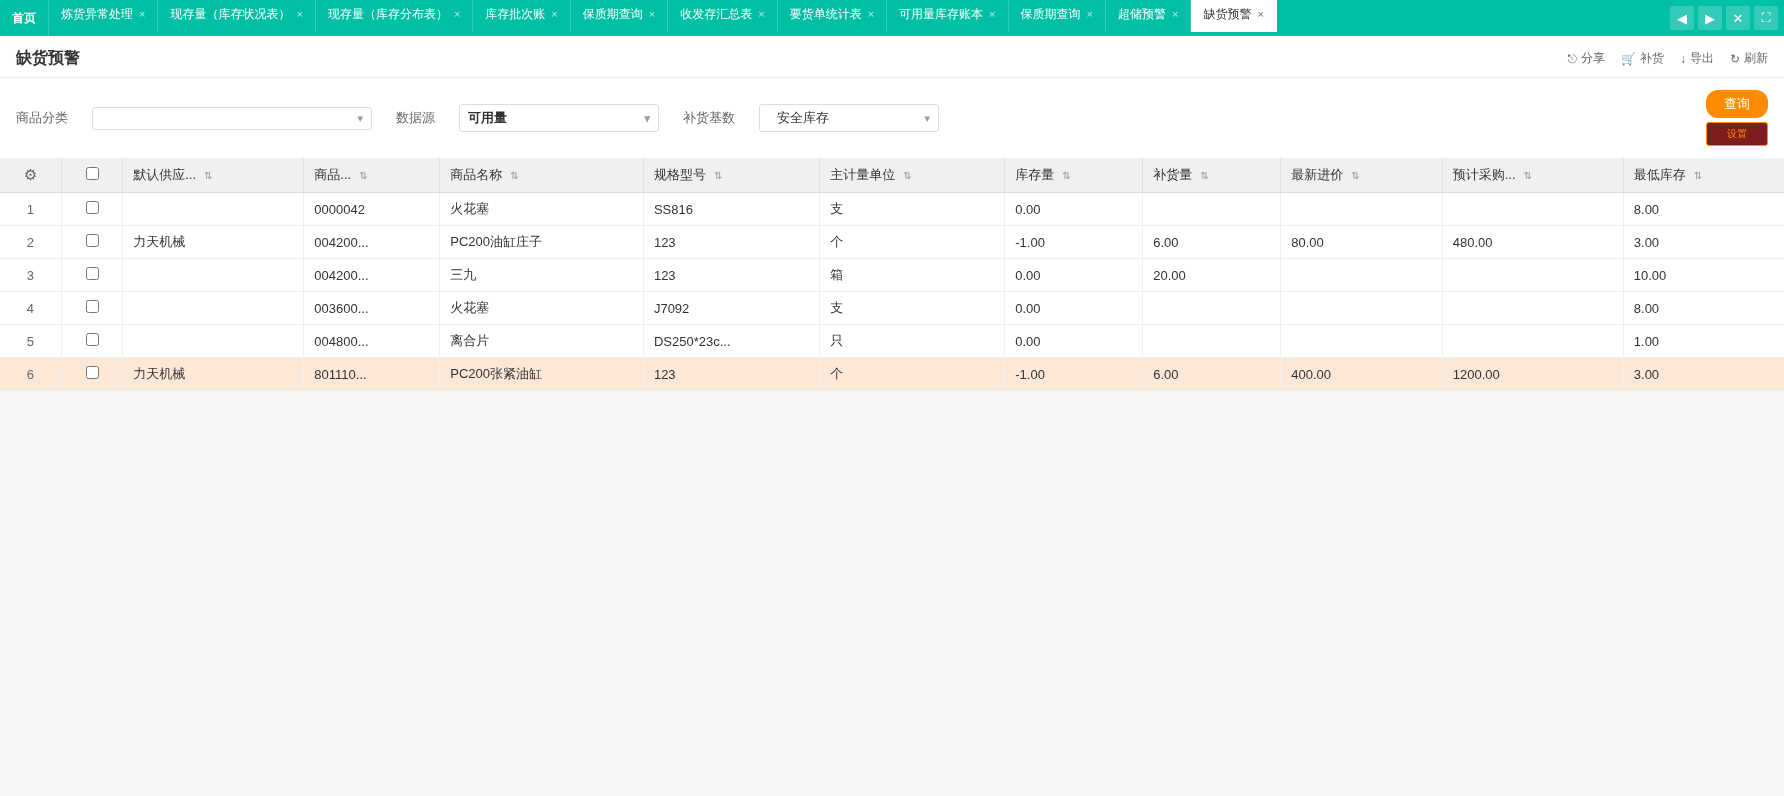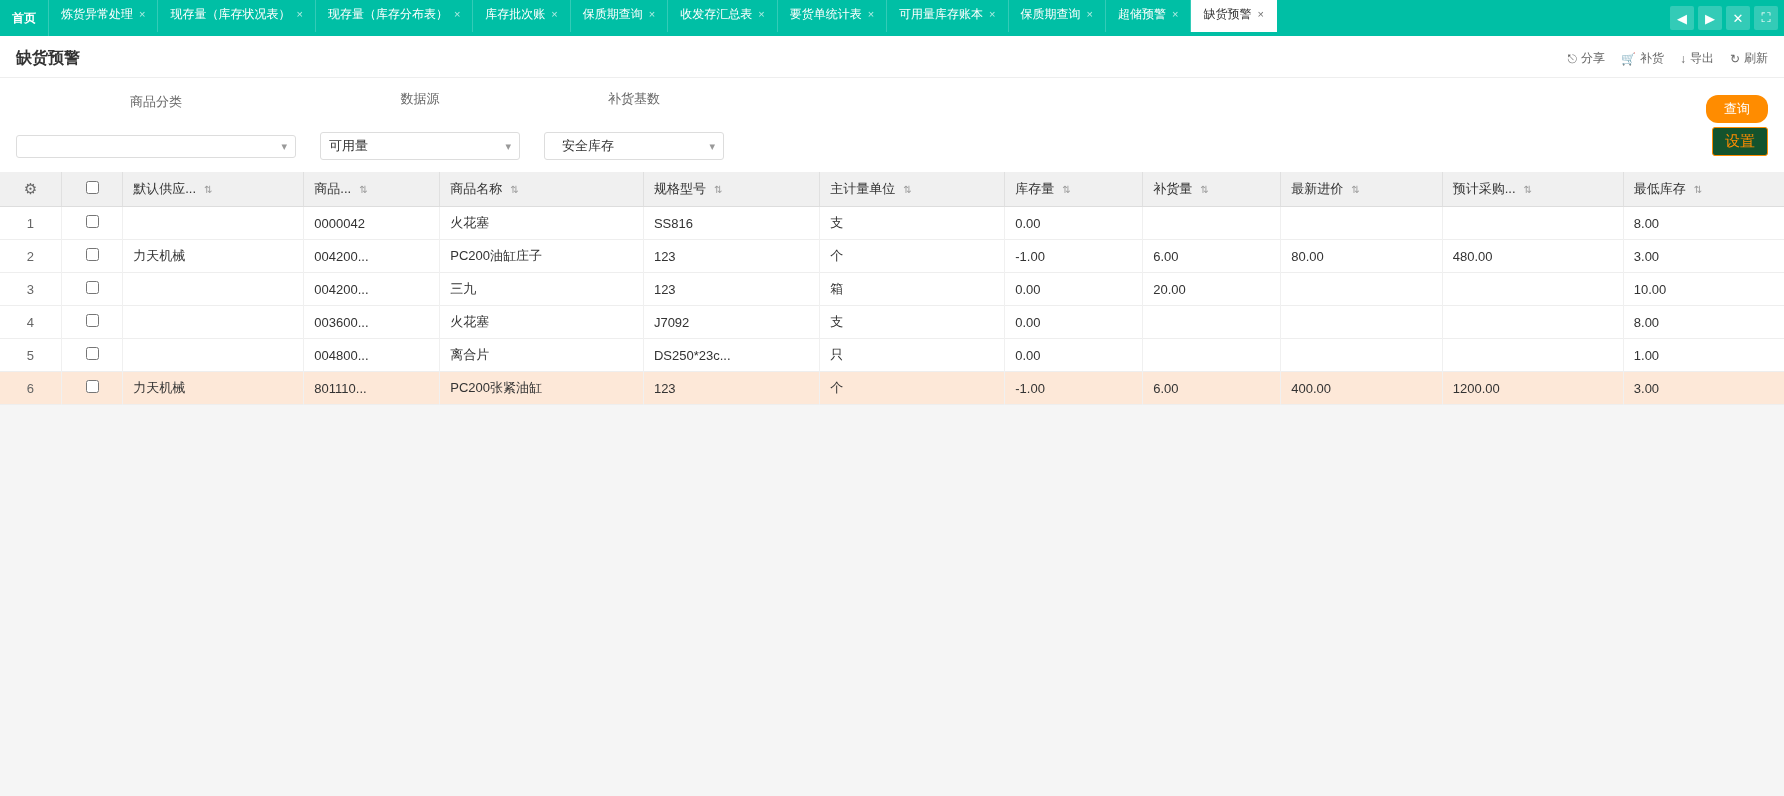--- a/index.html
+++ b/index.html
@@ -101,21 +101,20 @@
       display: flex;
       align-items: center;
       padding: 12px 16px;
       gap: 24px;
       flex-wrap: wrap;
     }
     .filter-group {
       display: flex;
       align-items: center;
       gap: 24px;
-      flex-direction: column;
     }
     .filter-label {
       color: #666;
       font-size: 13px;
       white-space: nowrap;
     }
     .filter-select {
       display: flex;
       align-items: center;
       border: 1px solid #ddd;
@@ -139,27 +138,27 @@
     .action-btn-orange {
       background: #ff8c00;
       color: #fff;
       border: none;
       border-radius: 12px;
       padding: 5px 18px;
       cursor: pointer;
       font-size: 13px;
     }
     .action-btn-outline {
-      background: #14532d;
+      background: #7f1d1d;
       color: #ff8c00;
       border: 1px solid #ff8c00;
       border-radius: 3px;
-      padding: 4px 12px;
-      cursor: pointer;
-      font-size: 15px;
+      padding: 4px 20px;
+      cursor: pointer;
+      font-size: 10px;
     }
     .filter-actions {
       margin-left: auto;
       display: flex;
       flex-direction: column;
       gap: 4px;
       align-items: flex-end;
     }
 
     
@@ -300,21 +299,21 @@
   <div class="filter-bar">
     <div class="filter-group">
       <span class="filter-label">商品分类</span>
       <div class="filter-select" style="min-width:280px;">
         <span class="filter-value"></span>
         <span class="chevron">▾</span>
       </div>
     </div>
     <div class="filter-group">
       <span class="filter-label">数据源</span>
-      <div class="filter-select" style="min-width:200px;">
+      <div class="filter-select" style="min-width:200px;font-weight:bold;">
         <span class="filter-value">可用量</span>
         <span class="chevron">▾</span>
       </div>
     </div>
     <div class="filter-group">
       <span class="filter-label">补货基数</span>
       <div class="filter-select" style="min-width:180px;padding-left:17px;">
         <span class="filter-value">安全库存</span>
         <span class="chevron">▾</span>
       </div>

